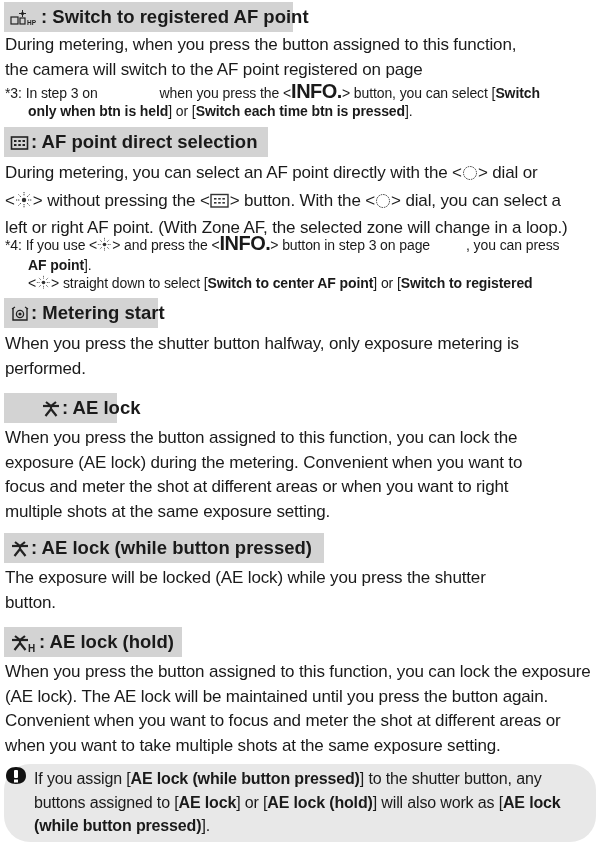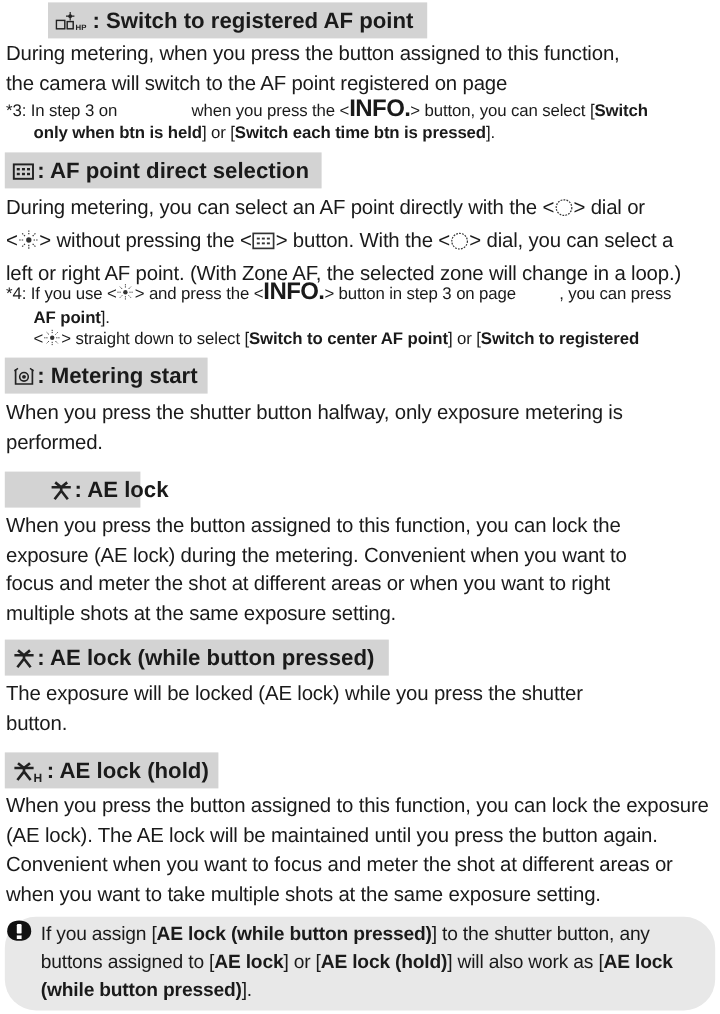--- a/index.html
+++ b/index.html
@@ -86,21 +86,21 @@
       line-height: 23.5px;
       white-space: nowrap;
       letter-spacing: -0.15px;
     }
   </style>
 </head>
 <body>
 
 <div class="page">
 
-  <div class="hdr" style="top:2px;width:316px;margin-left:36px;">
+  <div class="hdr" style="top:2px;width:289px;">
     <span class="ico">
       <svg width="30" height="20" viewBox="0 0 30 20">
         <rect x="1" y="9" width="7" height="7" fill="none" stroke="#222" stroke-width="1.2"></rect>
         <rect x="10" y="10" width="5" height="6" fill="none" stroke="#222" stroke-width="1.2"></rect>
         <circle cx="12.5" cy="5.5" r="1.6" fill="#222"></circle>
         <line x1="12.5" y1="2" x2="12.5" y2="9" stroke="#222" stroke-width="1"></line>
         <line x1="9" y1="5.5" x2="16" y2="5.5" stroke="#222" stroke-width="1"></line>
         <text x="17" y="17" font-size="6.5" font-weight="bold" font-family="Liberation Sans, sans-serif" fill="#222">HP</text>
       </svg>
     </span><span>: Switch to registered AF point</span>
@@ -160,21 +160,21 @@
     </div>
     <div class="indent"><span class="b">AF point</span><span>].</span></div>
     <div class="indent">
       <span>&lt;</span><span class="inl-ico" style="vertical-align:-2px;"><svg width="15" height="15" viewBox="0 0 18 18">
             <circle cx="9" cy="9" r="2.2" fill="#333"></circle>
             <path d="M9 1 L9 5 M9 13 L9 17 M1 9 L5 9 M13 9 L17 9 M3.5 3.5 L5.8 5.8 M12.2 12.2 L14.5 14.5 M3.5 14.5 L5.8 12.2 M12.2 5.8 L14.5 3.5" stroke="#333" stroke-width="1" stroke-dasharray="1.2 0.9"></path>
           </svg></span><span>&gt; straight down to select [</span><span class="b">Switch to center AF point</span><span>] or [</span><span class="b">Switch to registered</span>
     </div>
   </div>
 
-  <div class="hdr" style="top:298px;width:169px;">
+  <div class="hdr" style="top:298px;width:154px;">
     <span class="ico">
       <svg width="20" height="18" viewBox="0 0 20 18">
         <path d="M3 3 L3 15 L17 15 L17 3" fill="none" stroke="#222" stroke-width="1.4"></path>
         <path d="M2 4 L5 2 M18 4 L15 2" stroke="#222" stroke-width="1.2"></path>
         <circle cx="10" cy="9" r="3.6" fill="none" stroke="#222" stroke-width="1.3"></circle>
         <circle cx="10" cy="9" r="1.6" fill="#222"></circle>
       </svg>
     </span><span>: Metering start</span>
   </div>
   <div class="body" style="top:332px;">

